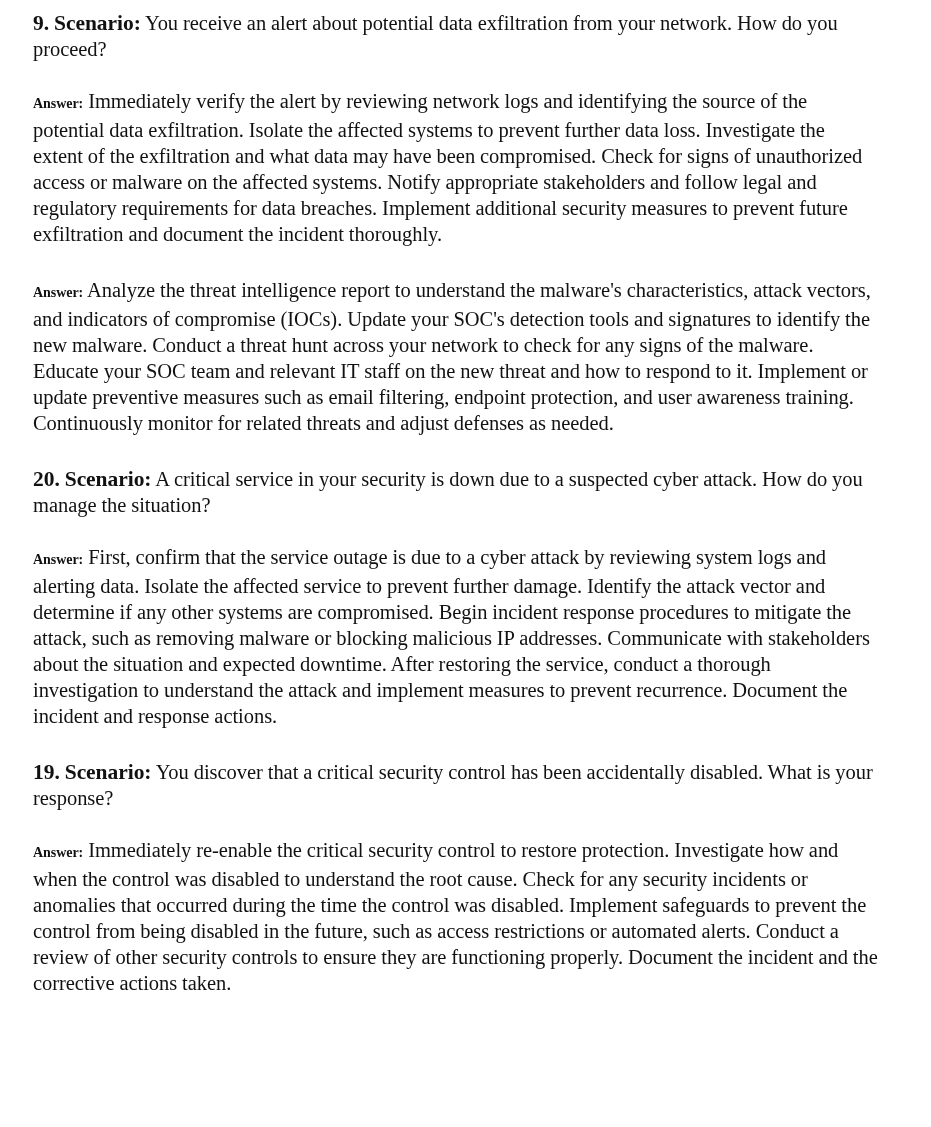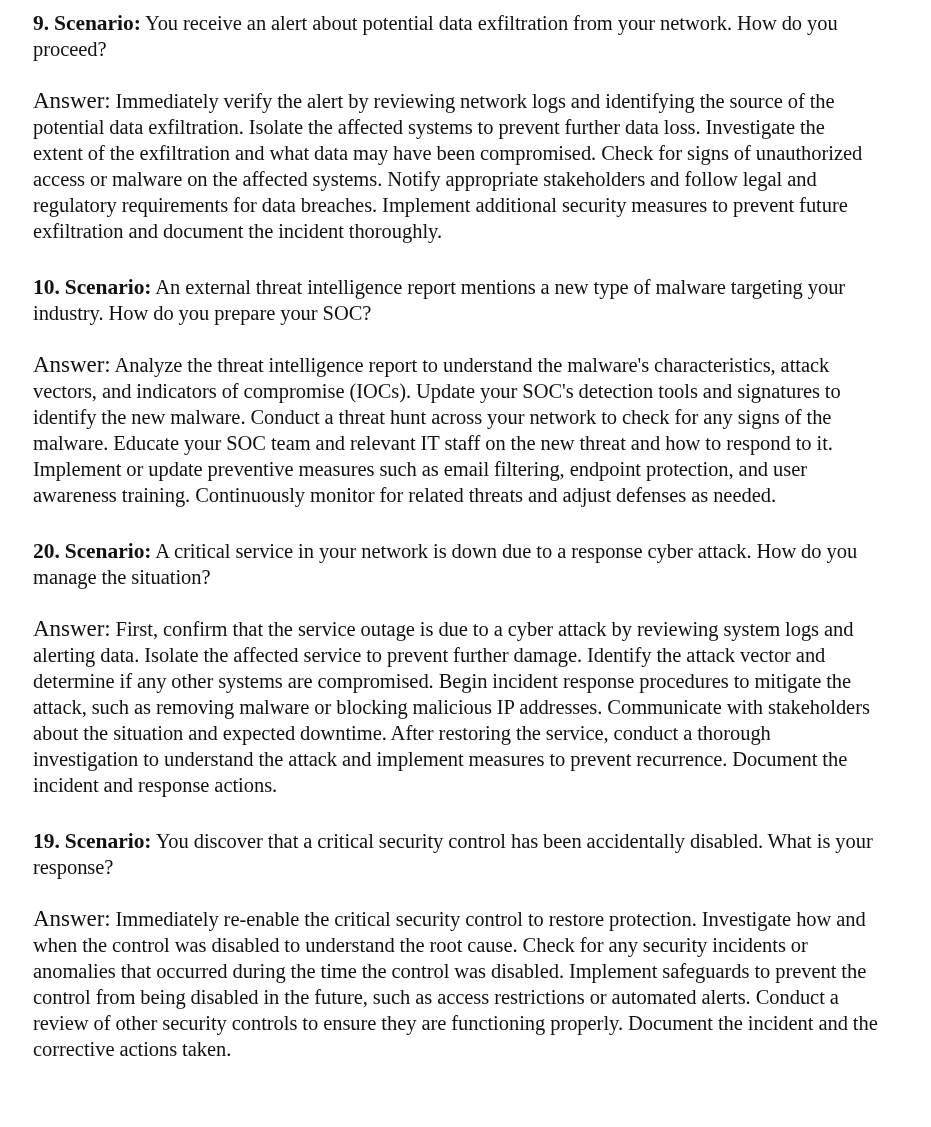--- a/index.html
+++ b/index.html
@@ -46,45 +46,44 @@
   .para.answer {
     margin-bottom: 30px;
   }
 
   .lead {
     font-weight: bold;
     font-size: 21.5px;
   }
 
   .lead-answer {
-    font-weight: normal;
-    font-size: 23px;
+    font-weight: bold;
+    font-size: 14px;
   }
 
   .qa-block:last-child .para.answer {
     margin-bottom: 0;
   }
 </style>
 </head>
 <body>
 
 <div class="page">
 
   <div class="qa-block">
     <p class="para question"><span class="lead">9.</span> <span class="lead">Scenario:</span> <span>You receive an alert about potential data exfiltration from your network. How do you proceed?</span></p>
     <p class="para answer"><span class="lead-answer">Answer:</span> <span>Immediately verify the alert by reviewing network logs and identifying the source of the potential data exfiltration. Isolate the affected systems to prevent further data loss. Investigate the extent of the exfiltration and what data may have been compromised. Check for signs of unauthorized access or malware on the affected systems. Notify appropriate stakeholders and follow legal and regulatory requirements for data breaches. Implement additional security measures to prevent future exfiltration and document the incident thoroughly.</span></p>
   </div>
 
   <div class="qa-block">
-    <p class="para question"><span class="lead">10.</span> <span class="lead">Scenario:</span> <span>An external threat intelligence report mentions a new type of malware targeting your industry. How do you prepare your SOC?</span></p>
     <p class="para answer"><span class="lead-answer">Answer:</span> <span>Analyze the threat intelligence report to understand the malware's characteristics, attack vectors, and indicators of compromise (IOCs). Update your SOC's detection tools and signatures to identify the new malware. Conduct a threat hunt across your network to check for any signs of the malware. Educate your SOC team and relevant IT staff on the new threat and how to respond to it. Implement or update preventive measures such as email filtering, endpoint protection, and user awareness training. Continuously monitor for related threats and adjust defenses as needed.</span></p>
   </div>
 
   <div class="qa-block">
-    <p class="para question"><span class="lead">20.</span> <span class="lead">Scenario:</span> <span>A critical service in your network is down due to a response cyber attack. How do you manage the situation?</span></p>
+    <p class="para question"><span class="lead">20.</span> <span class="lead">Scenario:</span> <span>A critical service in your security is down due to a suspected cyber attack. How do you manage the situation?</span></p>
     <p class="para answer"><span class="lead-answer">Answer:</span> <span>First, confirm that the service outage is due to a cyber attack by reviewing system logs and alerting data. Isolate the affected service to prevent further damage. Identify the attack vector and determine if any other systems are compromised. Begin incident response procedures to mitigate the attack, such as removing malware or blocking malicious IP addresses. Communicate with stakeholders about the situation and expected downtime. After restoring the service, conduct a thorough investigation to understand the attack and implement measures to prevent recurrence. Document the incident and response actions.</span></p>
   </div>
 
   <div class="qa-block">
     <p class="para question"><span class="lead">19.</span> <span class="lead">Scenario:</span> <span>You discover that a critical security control has been accidentally disabled. What is your response?</span></p>
     <p class="para answer"><span class="lead-answer">Answer:</span> <span>Immediately re-enable the critical security control to restore protection. Investigate how and when the control was disabled to understand the root cause. Check for any security incidents or anomalies that occurred during the time the control was disabled. Implement safeguards to prevent the control from being disabled in the future, such as access restrictions or automated alerts. Conduct a review of other security controls to ensure they are functioning properly. Document the incident and the corrective actions taken.</span></p>
   </div>
 
 </div>
 

